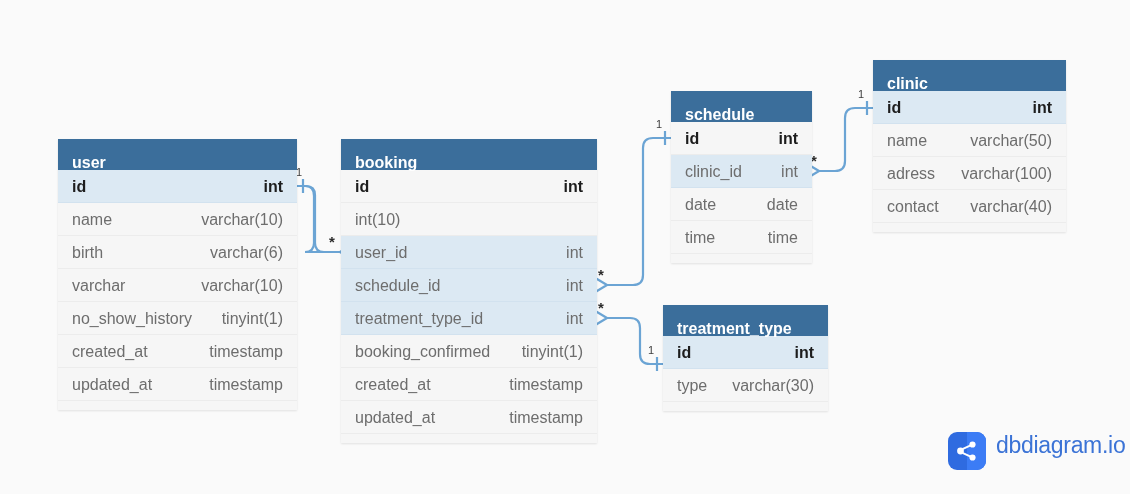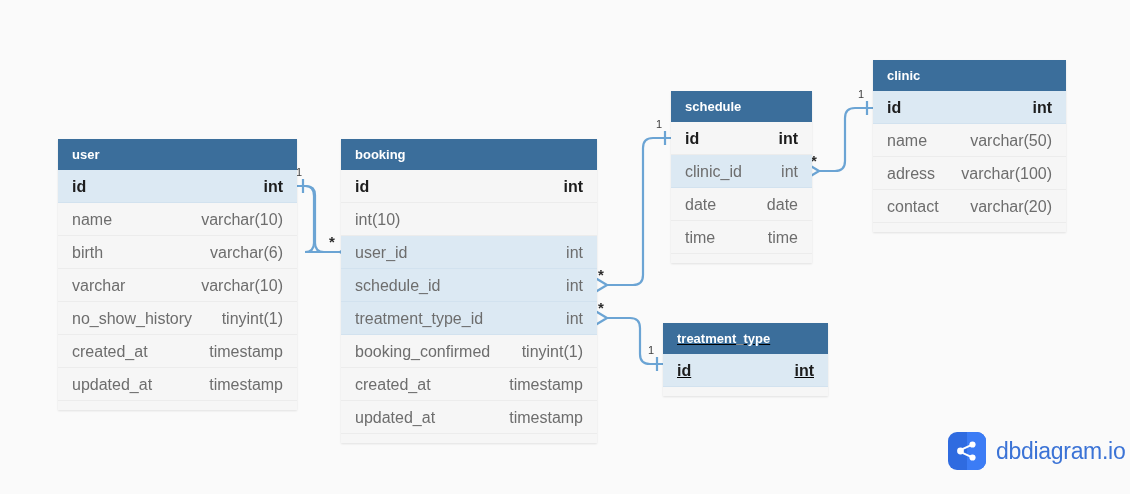--- a/index.html
+++ b/index.html
@@ -57,25 +57,25 @@
   
   .table {
     position: absolute;
     background: #f5f5f5;
     box-shadow: 0 1px 2px rgba(0,0,0,0.10);
     overflow: hidden;
   }
   .tbl-header {
     background: #3b6e9b;
     color: #ffffff;
-    font-size: 13px;
+    font-size: 16px;
     font-weight: bold;
     height: 31px;
     line-height: 31px;
-    padding: 0 14px;
+    padding: 8px 14px;
     box-sizing: border-box;
     white-space: nowrap;
   }
   .row {
     height: 33px;
     line-height: 33px;
     padding: 0 14px;
     box-sizing: border-box;
     display: flex;
     align-items: center;
@@ -101,21 +101,20 @@
     height: 9px;
     background: #f6f6f6;
   }
 
   
   #logo {
     position: absolute;
     left: 948px;
     top: 432px;
     display: flex;
-    align-items: center;
     gap: 10px;
   }
   #logo .mark {
     width: 38px;
     height: 38px;
     border-radius: 9px;
     background: #2f6be0;
     position: relative;
     overflow: hidden;
     flex: none;
@@ -283,30 +282,34 @@
     <div class="row">
       <span class="fname">name</span>
       <span class="ftype">varchar(50)</span>
     </div>
     <div class="row">
       <span class="fname">adress</span>
       <span class="ftype">varchar(100)</span>
     </div>
     <div class="row">
       <span class="fname">contact</span>
-      <span class="ftype">varchar(20)</span>
-    </div>
-    <div class="tbl-foot"></div>
-  </div>
-
-  <div class="table" style="left:663px; top:323px; width:165px;text-decoration:underline;">
+      <span class="ftype">varchar(40)</span>
+    </div>
+    <div class="tbl-foot"></div>
+  </div>
+
+  <div class="table" style="left:663px; top:305px; width:165px;">
     <div class="tbl-header">treatment_type</div>
     <div class="row key pk">
       <span class="fname">id</span>
       <span class="ftype">int</span>
+    </div>
+    <div class="row">
+      <span class="fname">type</span>
+      <span class="ftype">varchar(30)</span>
     </div>
     <div class="tbl-foot"></div>
   </div>
 
   <div id="logo">
     <span class="mark">
       <span class="half"></span>
       <svg width="24" height="24" viewBox="0 0 24 24">
         <circle cx="17.5" cy="5.5" r="3.1" fill="#ffffff"></circle>
         <circle cx="17.5" cy="18.5" r="3.1" fill="#ffffff"></circle>

